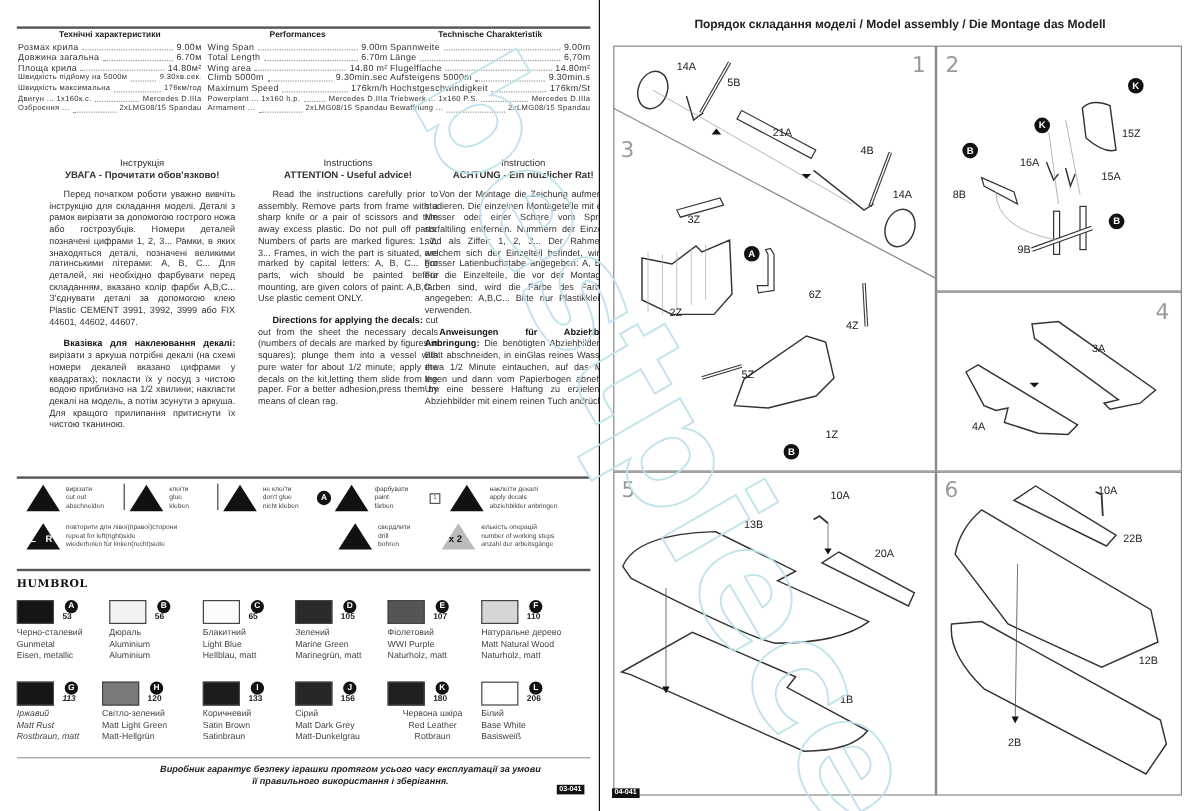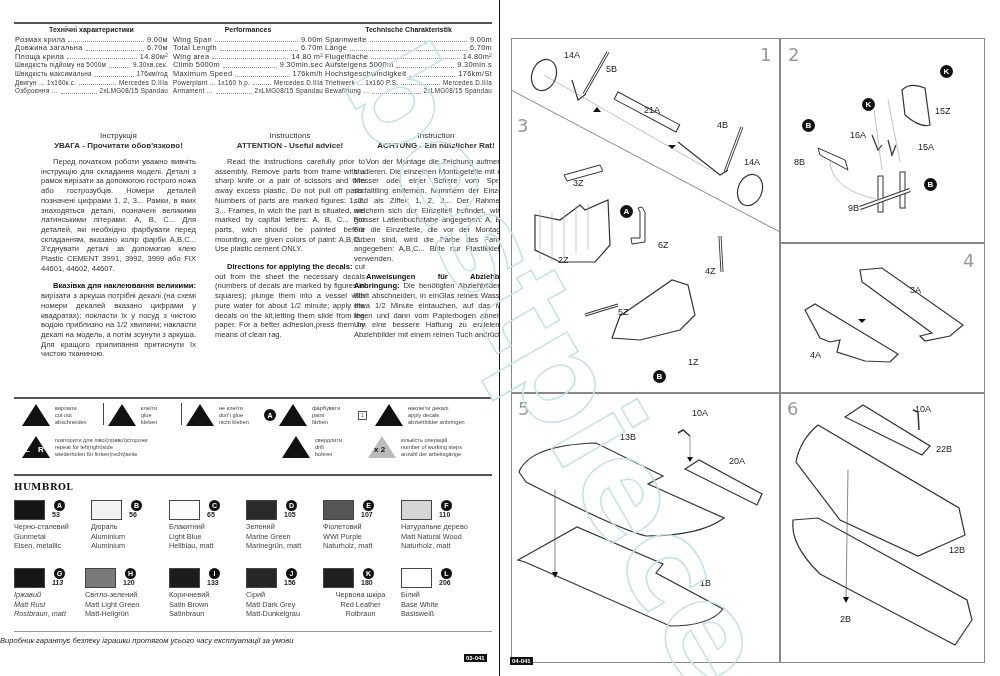--- a/index.html
+++ b/index.html
@@ -35,21 +35,21 @@
   .sq { display: inline-block; width: 9px; height: 9px; border: 1px solid #555; font-size: 5px; text-align: center; line-height: 7px; margin-right: 8px; }
 
   
   .humbrol-title { position: absolute; left: 14px; top: 482px; font-family: "DejaVu Serif", serif; font-weight: bold; font-size: 9px; letter-spacing: 0.5px; color: #111; }
   .swatch { position: absolute; width: 75px; }
   .swatch .box { width: 31px; height: 20px; border: 1px solid #444; }
   .swatch .badge { position: absolute; left: 40px; top: 0; width: 11px; height: 11px; border-radius: 50%; background: #111; color: #fff; font-size: 7px; font-weight: bold; display: flex; align-items: center; justify-content: center; }
   .swatch .num { position: absolute; left: 38px; top: 11px; font-size: 7px; font-weight: bold; color: #222; }
   .swatch .names { margin-top: 2px; font-size: 7.3px; line-height: 9.6px; color: #444; white-space: nowrap; }
 
-  .guarantee { position: absolute; left: 0; width: 584px; top: 636px; font-size: 7.6px; font-weight: normal; font-style: italic; line-height: 10px; color: #222; }
+  .guarantee { position: absolute; left: 0; width: 584px; top: 636px; text-align: center; font-size: 7.6px; font-weight: bold; font-style: italic; line-height: 10px; color: #222; }
   .code-tag { position: absolute; background: #111; color: #fff; font-size: 6px; padding: 0 2px; line-height: 8px; font-weight: bold; }
 
   
   .asm-title { position: absolute; left: 0; width: 500px; top: 15px; text-align: center; font-size: 10px; font-weight: bold; color: #222; }
   .frame { position: absolute; border: 1px solid #888; }
   .step-num { position: absolute; font-size: 18px; color: #999; font-weight: normal; font-family: "DejaVu Sans", sans-serif; }
   .lbl { position: absolute; font-size: 9px; color: #222; }
   .mk { position: absolute; width: 13px; height: 13px; border-radius: 50%; background: #111; color: #fff; font-size: 8px; font-weight: bold; display: flex; align-items: center; justify-content: center; }
   svg.art { position: absolute; left: 0; top: 0; overflow: visible; }
   .wm { position: absolute; pointer-events: none; }
@@ -175,21 +175,21 @@
         <span>Bewaffnung ...</span>
         <span class="dots"></span>
         <span class="v">2xLMG08/15 Spandau</span>
       </div>
   </div>
 
   <div class="instr" style="left:14px; top:131px; width:155px;">
     <h5>Інструкція</h5>
     <h6>УВАГА - Прочитати обов'язково!</h6>
     <p>Перед початком роботи уважно вивчіть інструкцію для складання моделі. Деталі з рамок вирізати за допомогою гострого ножа або гострозубців. Номери деталей позначені цифрами 1, 2, 3... Рамки, в яких знаходяться деталі, позначені великими латинськими літерами: A, B, C... Для деталей, які необхідно фарбувати перед складанням, вказано колір фарби A,B,C... З'єднувати деталі за допомогою клею Plastic CEMENT 3991, 3992, 3999 або FIX 44601, 44602, 44607.</p>
-    <p class="sub"><b>Вказівка для наклеювання великими:</b> <span>вирізати з аркуша потрібні декалі (на схемі номери декалей вказано цифрами у квадратах); покласти їх у посуд з чистою водою приблизно на 1/2 хвилини; накласти декалі на модель, а потім зсунути з аркуша. Для кращого прилипання притиснути їх чистою тканиною.</span></p>
+    <p class="sub"><b>Вказівка для наклеювання декалі:</b> <span>вирізати з аркуша потрібні декалі (на схемі номери декалей вказано цифрами у квадратах); покласти їх у посуд з чистою водою приблизно на 1/2 хвилини; накласти декалі на модель, а потім зсунути з аркуша. Для кращого прилипання притиснути їх чистою тканиною.</span></p>
   </div>
 
   <div class="instr" style="left:188px; top:131px; width:150px;">
     <h5>Instructions</h5>
     <h6>ATTENTION - Useful advice!</h6>
     <p>Read the instructions carefully prior to assembly. Remove parts from frame with a sharp knife or a pair of scissors and trim away excess plastic. Do not pull off parts. Numbers of parts are marked figures: 1, 2, 3... Frames, in wich the part is situated, are marked by capital letters: A, B, C... For parts, wich should be painted before mounting, are given colors of paint: A,B,C... Use plastic cement ONLY.</p>
     <p class="sub"><b>Directions for applying the decals:</b> <span>cut out from the sheet the necessary decals (numbers of decals are marked by figures in squares); plunge them into a vessel with pure water for about 1/2 minute; apply the decals on the kit,letting them slide from the paper. For a better adhesion,press them by means of clean rag.</span></p>
   </div>
 
   <div class="instr" style="left:327px; top:131px; width:164px;">
@@ -366,27 +366,29 @@
           <div class="ua">Білий</div>
           <div class="en">Base White</div>
           <div class="de">Basisweiß</div>
         </div>
       </div>
     </div>
 
   <div class="rule" style="left:14px; top:631px; width:478px; height:1px; background:#999;"></div>
   <div class="guarantee">
     <div>Виробник гарантує безпеку іграшки протягом усього часу експлуатації за умови</div>
+    <div>її правильного використання і зберігання.</div>
   </div>
   <div class="code-tag" style="left:464px; top:654px;">03-041</div>
 </div>
 
 <div class="divider-v"></div>
 
 <div class="page right">
+  <div class="asm-title">Порядок складання моделі / Model assembly / Die Montage das Modell</div>
 
   <div class="frame" style="left:11px; top:38px; width:269px; height:355px;"></div>
   <div class="frame" style="left:280px; top:38px; width:205px; height:205px;"></div>
   <div class="frame" style="left:280px; top:243px; width:205px; height:150px;"></div>
   <div class="frame" style="left:11px; top:393px; width:269px; height:270px;"></div>
   <div class="frame" style="left:280px; top:393px; width:205px; height:270px;"></div>
 
   <svg class="art" width="500" height="676">
     <line x1="11" y1="90" x2="280" y2="232" stroke="#888" stroke-width="1"></line>
 
@@ -464,21 +466,21 @@
   <span class="mk" style="left:302px; top:119px;">B</span>
   <span class="mk" style="left:424px; top:178px;">B</span>
   <span class="lbl" style="left:435px; top:106px;">15Z</span>
   <span class="lbl" style="left:350px; top:130px;">16A</span>
   <span class="lbl" style="left:418px; top:142px;">15A</span>
   <span class="lbl" style="left:294px; top:157px;">8B</span>
   <span class="lbl" style="left:348px; top:203px;">9B</span>
 
   <span class="lbl" style="left:73px; top:178px;">3Z</span>
   <span class="mk" style="left:120px; top:205px;">A</span>
-  <span class="lbl" style="left:158px; top:240px;">6Z</span>
+  <span class="lbl" style="left:174px; top:240px;">6Z</span>
   <span class="lbl" style="left:26px; top:255px;margin-left:32px;">2Z</span>
   <span class="lbl" style="left:205px; top:266px;">4Z</span>
   <span class="lbl" style="left:118px; top:307px;">5Z</span>
   <span class="lbl" style="left:188px; top:357px;">1Z</span>
   <span class="mk" style="left:153px; top:370px;">B</span>
 
   <span class="lbl" style="left:410px; top:285px;">3A</span>
   <span class="lbl" style="left:310px; top:350px;">4A</span>
 
   <span class="lbl" style="left:192px; top:408px;">10A</span>

